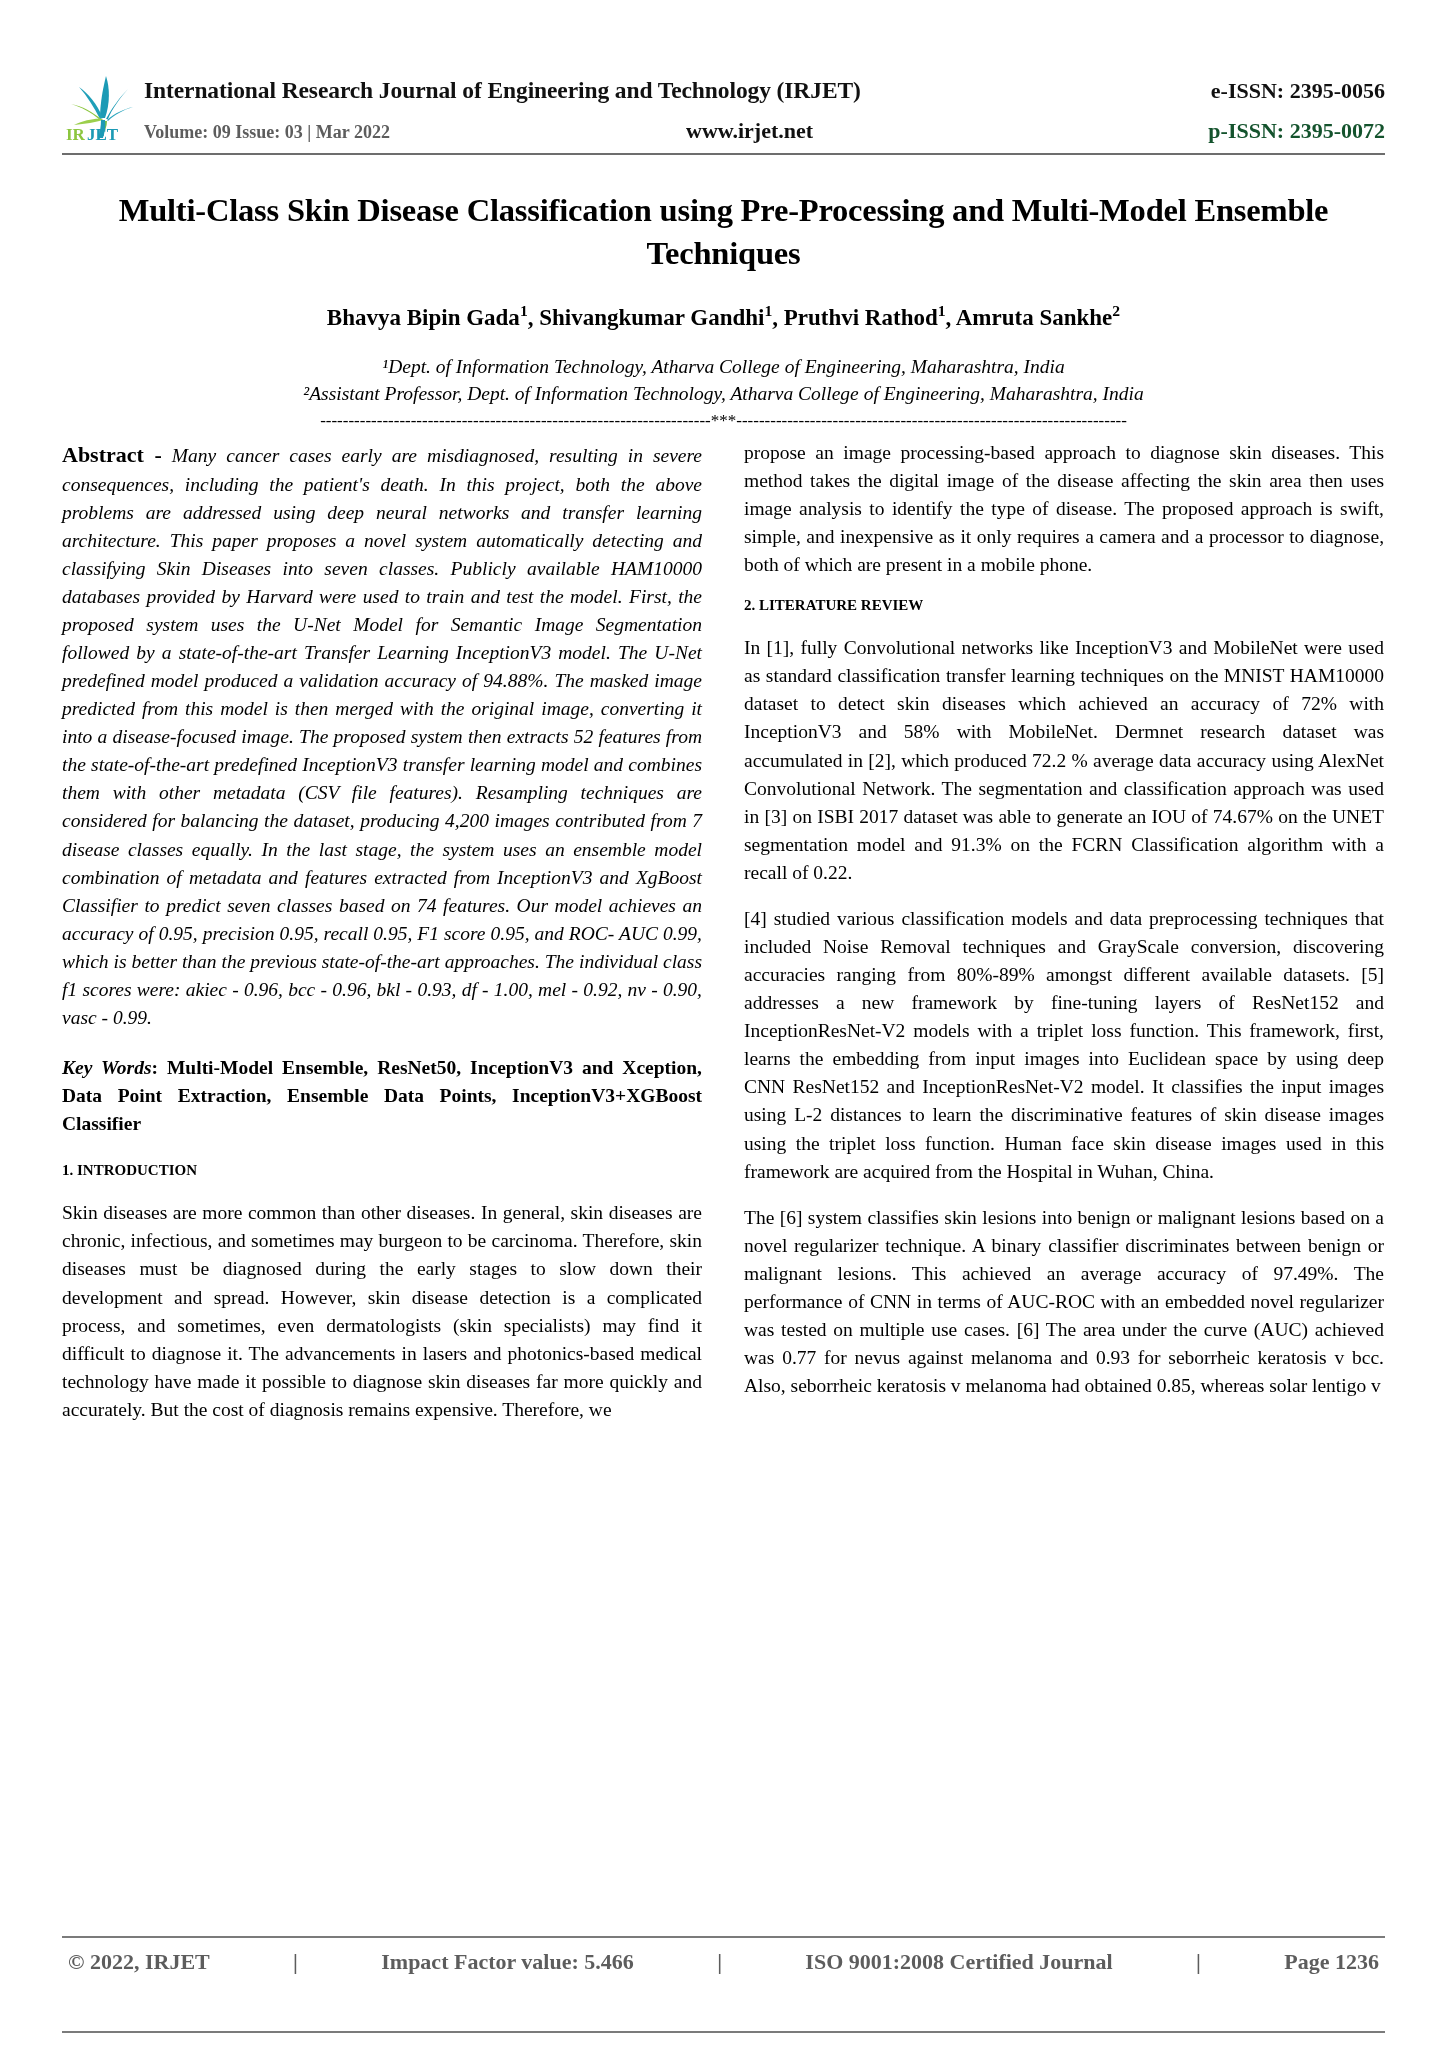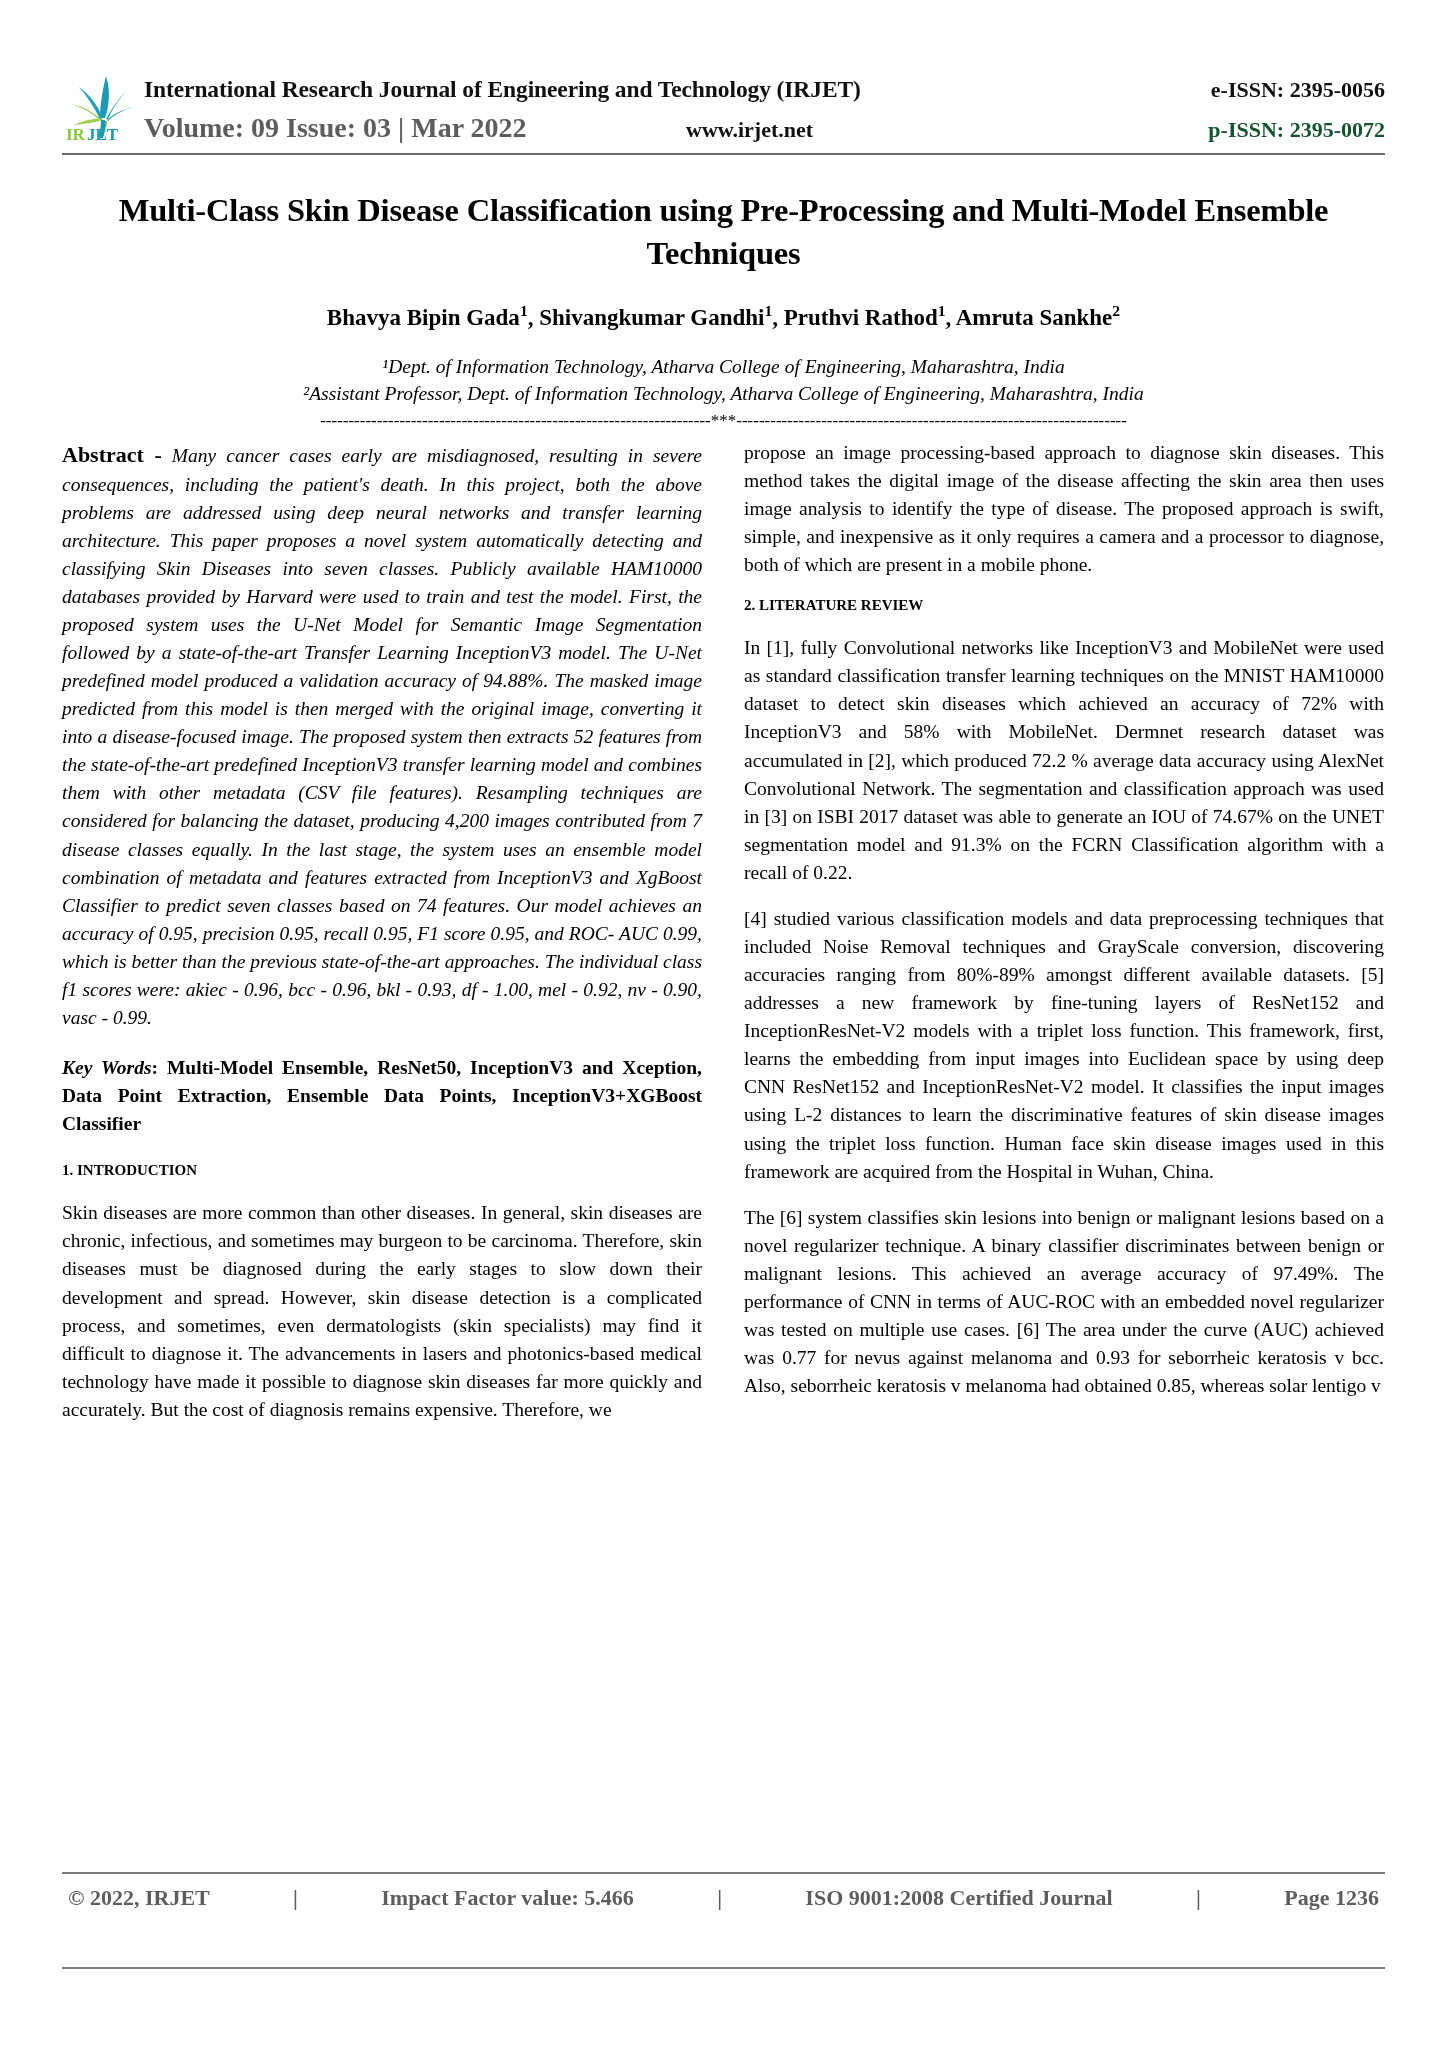--- a/index.html
+++ b/index.html
@@ -75,21 +75,21 @@
     font-weight: bold;
     font-size: 22px;
     color: #111111;
     white-space: nowrap;
     text-align: right;
     margin-left: 31px;
   }
   .volume-info {
     font-family: "Liberation Serif", serif;
     font-weight: bold;
-    font-size: 28px;
+    font-size: 18px;
     color: #5d5d5d;
     white-space: nowrap;
     width: 500px;
   }
   .site-url {
     font-family: "Liberation Serif", serif;
     font-weight: bold;
     font-size: 22px;
     color: #111111;
     white-space: nowrap;
@@ -194,21 +194,21 @@
     font-size: 15px;
     margin: 10px 0 20px 0;
     text-align: left;
   }
   h2.section.tight { margin-top: 2px; }
 
   
   .footer-wrap {
     position: absolute;
     left: 62px;
-    top: 1872px;
+    top: 1936px;
     width: 1323px;
   }
   .rule-foot-top {
     border-top: 2.4px solid #7b7b7b;
     width: 100%;
   }
   .rule-foot-bot {
     border-top: 2.4px solid #7b7b7b;
     width: 100%;
     margin-top: 56px;

